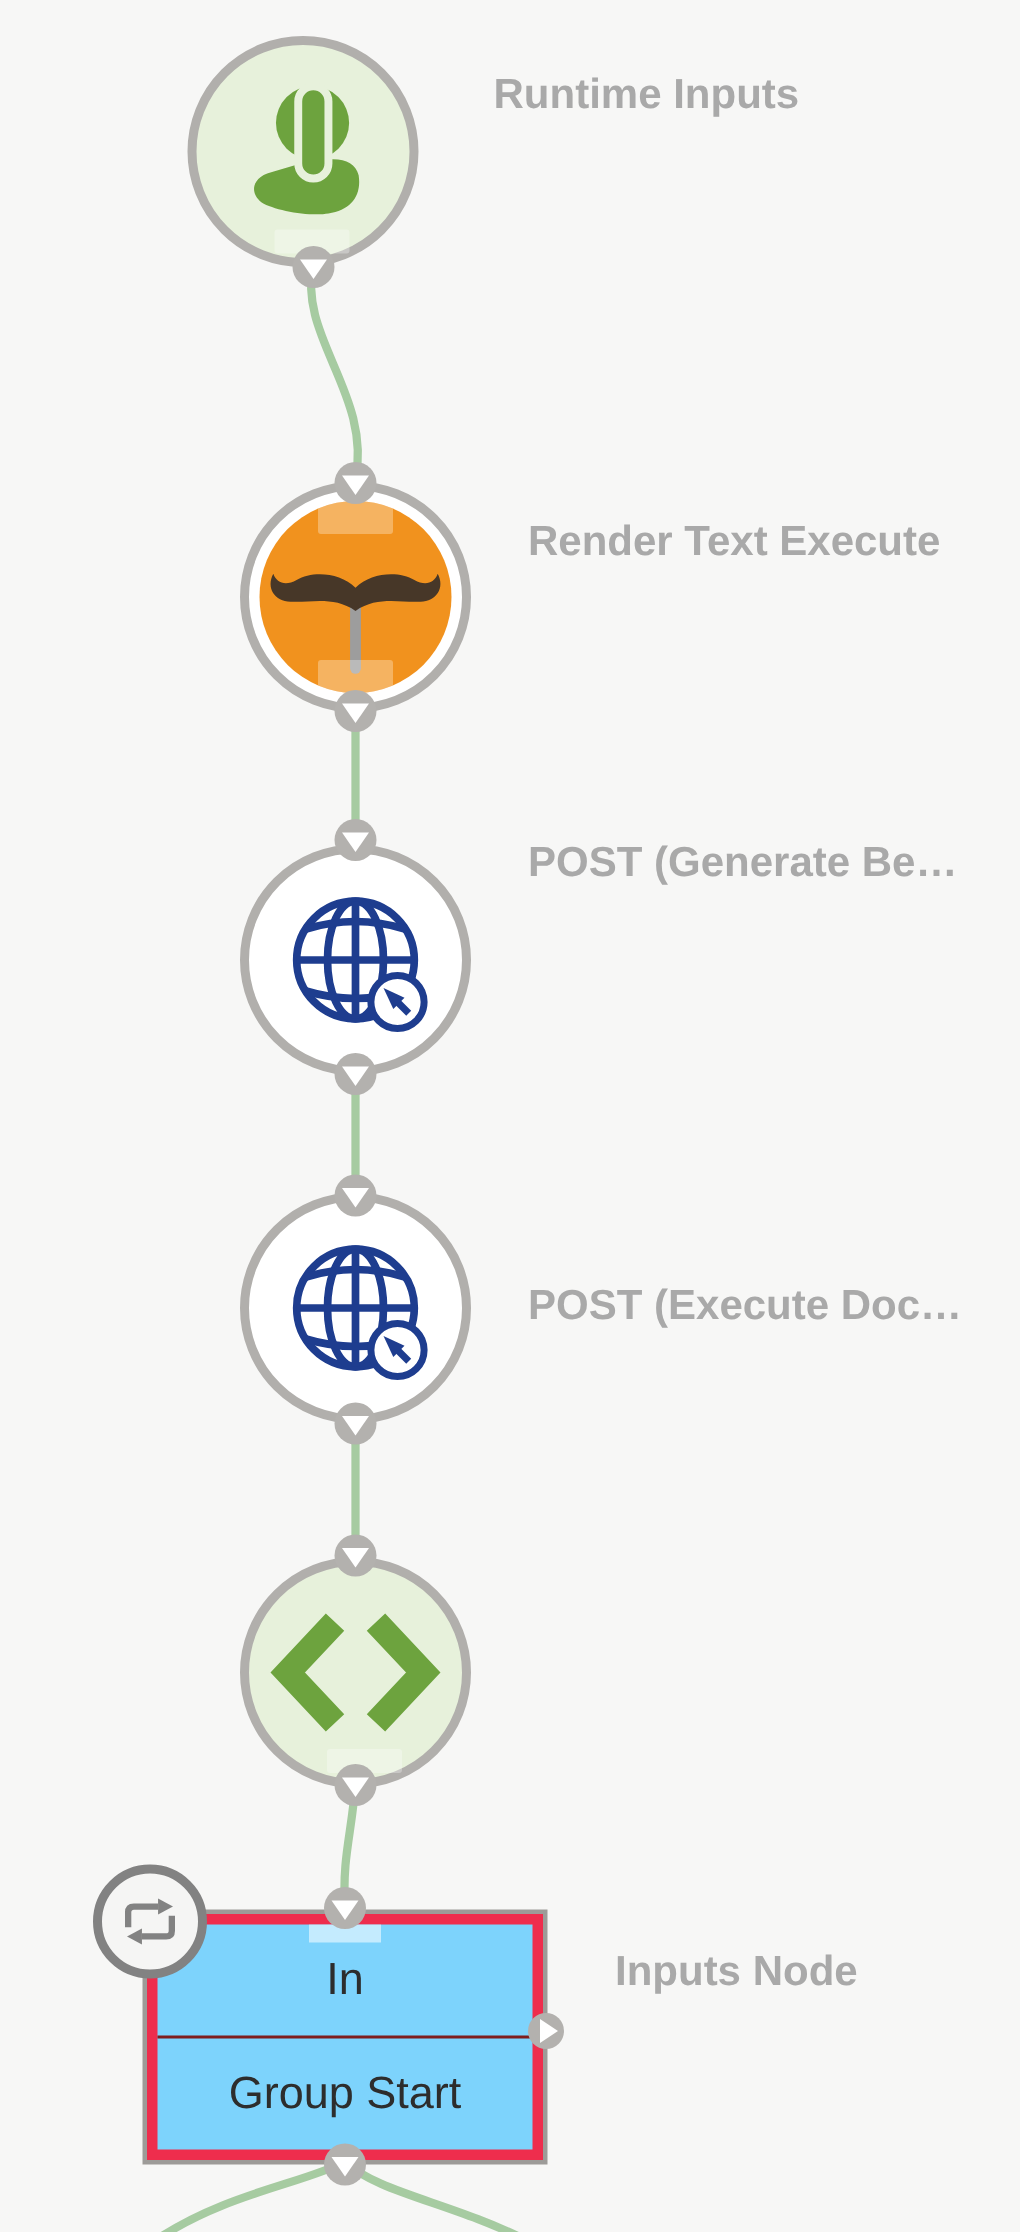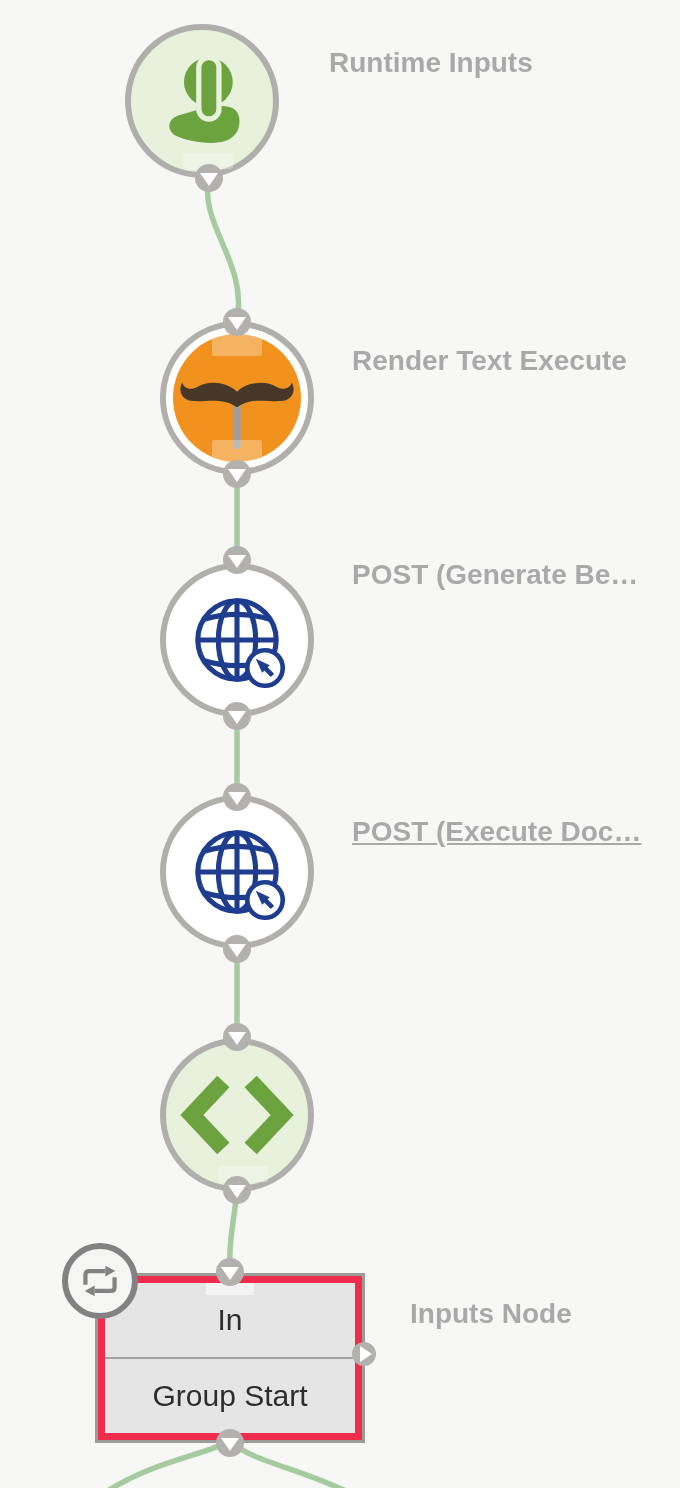--- a/index.html
+++ b/index.html
@@ -21,25 +21,25 @@
   .tri-down{width:0;height:0;border-left:9px solid transparent;border-right:9px solid transparent;
         border-top:13px solid #ffffff;margin-top:3px;}
   .tri-right{width:0;height:0;border-top:8px solid transparent;border-bottom:8px solid transparent;
         border-left:12px solid #ffffff;margin-left:4px;}
 
   .node-label{position:absolute;font-size:28px;font-weight:bold;color:#a9a9a9;
         white-space:nowrap;line-height:30px;z-index:3;}
 
   .group-rect{position:absolute;left:95px;top:1273px;width:264px;height:164px;
         border:3px solid #9d9b98;z-index:2;}
-  .group-red{width:100%;height:100%;box-sizing:border-box;border:7px solid #ee2d4d;background:#e5e5e5;}
+  .group-red{width:100%;height:100%;box-sizing:border-box;border:7px solid #ee2d4d;background:#7dd3fc;}
   .group-rows{width:100%;height:100%;display:flex;flex-direction:column;}
   .group-row{flex:1;display:flex;align-items:center;justify-content:center;
         font-size:30px;color:#2d2d2d;position:relative;}
-  .group-row + .group-row{border-top:2px solid #a3a3a3;}
+  .group-row + .group-row{border-top:2px solid #7f1d1d;}
   .row-band{position:absolute;left:50%;transform:translateX(-50%);top:0;width:48px;height:12px;
         background:rgba(255,255,255,0.55);}
 
   .badge{position:absolute;left:62px;top:1243px;width:64px;height:64px;border:6px solid #828282;
         border-radius:50%;background:#f5f5f4;display:flex;align-items:center;justify-content:center;z-index:5;}
 </style>
 </head>
 <body>
 
 <div class="canvas">
@@ -116,21 +116,21 @@
         <line x1="0" y1="-42" x2="0" y2="42"></line>
         <line x1="-42" y1="0" x2="42" y2="0"></line>
         <path d="M -36,-22 Q 0,-33 36,-22"></path>
         <path d="M -36,22 Q 0,33 36,22"></path>
       </g>
       <circle cx="30" cy="30" r="19" fill="#ffffff" stroke="#1e3d8f" stroke-width="5"></circle>
       <line x1="38" y1="38" x2="28" y2="28" stroke="#1e3d8f" stroke-width="5"></line>
       <polygon points="20,20 35,27 27,35" fill="#1e3d8f"></polygon>
     </svg>
   </div>
-  <div class="node-label" style="left:352px;top:817px;text-decoration:underline;">POST (Execute Doc…</div>
+  <div class="node-label" style="left:352px;top:855px;">POST (Execute Doc…</div>
   <div class="connector" style="left:223px;top:783px;">
     <div class="tri-down"></div>
   </div>
   <div class="connector" style="left:223px;top:935px;">
     <div class="tri-down"></div>
   </div>
 
   <div class="node green" style="left:160px;top:1038px;">
     <svg width="126" height="126" viewBox="-60 -60 120 120">
       <g stroke="#6da33e" stroke-width="16" fill="none" stroke-linejoin="miter">

